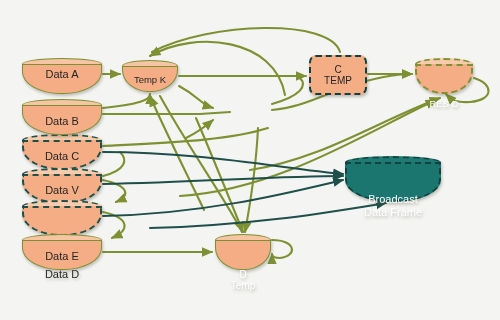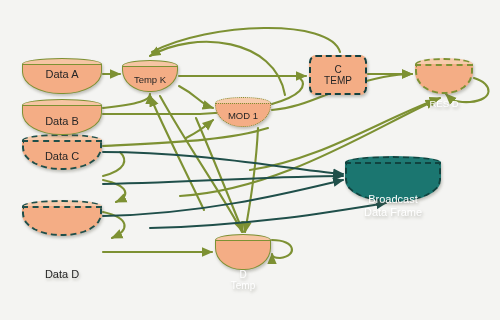--- a/index.html
+++ b/index.html
@@ -215,34 +215,39 @@
       <div class="node sk-dash-teal" style="left: 22px; top: 134px; width: 80px; height: 36px; filter: drop-shadow(rgba(90, 90, 74, 0.35) 1.5px 2px 1.6px);">
         <div class="cyl-top"></div>
         <div class="cyl-body" style="height: 30px;"></div>
         <div class="cyl-label txt-dark" style="font-size: 11px; padding-top: 4px;">Data C</div>
       </div>
       <div class="node sk-solid" style="left: 22px; top: 99px; width: 80px; height: 36px; filter: drop-shadow(rgba(90, 90, 74, 0.35) 1.5px 2px 1.6px);">
         <div class="cyl-top"></div>
         <div class="cyl-body" style="height: 30px;"></div>
         <div class="cyl-label txt-dark" style="font-size: 11px; padding-top: 4px;">Data B</div>
       </div>
+      <div class="node sk-dash-teal" style="left: 22px; top: 168px; width: 80px; height: 36px; filter: drop-shadow(rgba(90, 90, 74, 0.35) 1.5px 2px 1.6px);">
+        <div class="cyl-top"></div>
+        <div class="cyl-body" style="height: 30px;"></div>
+        <div class="cyl-label txt-dark" style="font-size: 11px; padding-top: 4px;">Data V</div>
+      </div>
       <div class="node sk-dash-teal" style="left: 22px; top: 200px; width: 80px; height: 36px; filter: drop-shadow(rgba(90, 90, 74, 0.35) 1.5px 2px 1.6px);">
         <div class="cyl-top"></div>
         <div class="cyl-body" style="height: 30px;"></div>
         <div class="cyl-label txt-dark" style="font-size: 11px; padding-top: 20px; margin-top: 36px;">Data D</div>
+      </div>
+      <div class="node sk-solid" style="left: 22px; top: 234px; width: 80px; height: 36px; filter: drop-shadow(rgba(90, 90, 74, 0.35) 1.5px 2px 1.6px);">
+        <div class="cyl-top"></div>
+        <div class="cyl-body" style="height: 30px;"></div>
+        <div class="cyl-label txt-dark" style="font-size: 11px; padding-top: 4px;">Data E</div>
       </div>
       <div class="node sk-solid" style="left: 122px; top: 60px; width: 56px; height: 32px; filter: drop-shadow(rgba(90, 90, 74, 0.35) 1.5px 2px 1.6px);">
         <div class="cyl-top"></div>
         <div class="cyl-body" style="height: 26px;"></div>
         <div class="cyl-label txt-dark" style="font-size: 9.5px; padding-top: 4px;">Temp K</div>
-      </div>
-      <div class="node sk-dot-olive" style="left: 215px; top: 97px; width: 56px; height: 30px; filter: drop-shadow(rgba(90, 90, 74, 0.35) 1.5px 2px 1.6px);">
-        <div class="cyl-top"></div>
-        <div class="cyl-body" style="height: 24px;"></div>
-        <div class="cyl-label txt-dark" style="font-size: 9.5px; padding-top: 4px;">MOD 1</div>
       </div>
       <div class="node sk-rect-dash" style="left: 309px; top: 55px; width: 58px; height: 40px; filter: drop-shadow(rgba(90, 90, 74, 0.35) 1.5px 2px 1.6px);">
         <div class="cyl-body" style="height: 40px;"></div>
         <div class="cyl-label txt-dark" style="font-size: 10px; padding-top: 0px;">C
 TEMP</div>
       </div>
       <div class="node sk-dash-olive" style="left: 415px; top: 58px; width: 58px; height: 36px; filter: drop-shadow(rgba(90, 90, 74, 0.35) 1.5px 2px 1.6px);">
         <div class="cyl-top"></div>
         <div class="cyl-body" style="height: 30px;"></div>
         <div class="cyl-label txt-white" style="font-size: 9.5px; padding-top: 4px;">RES D</div>

